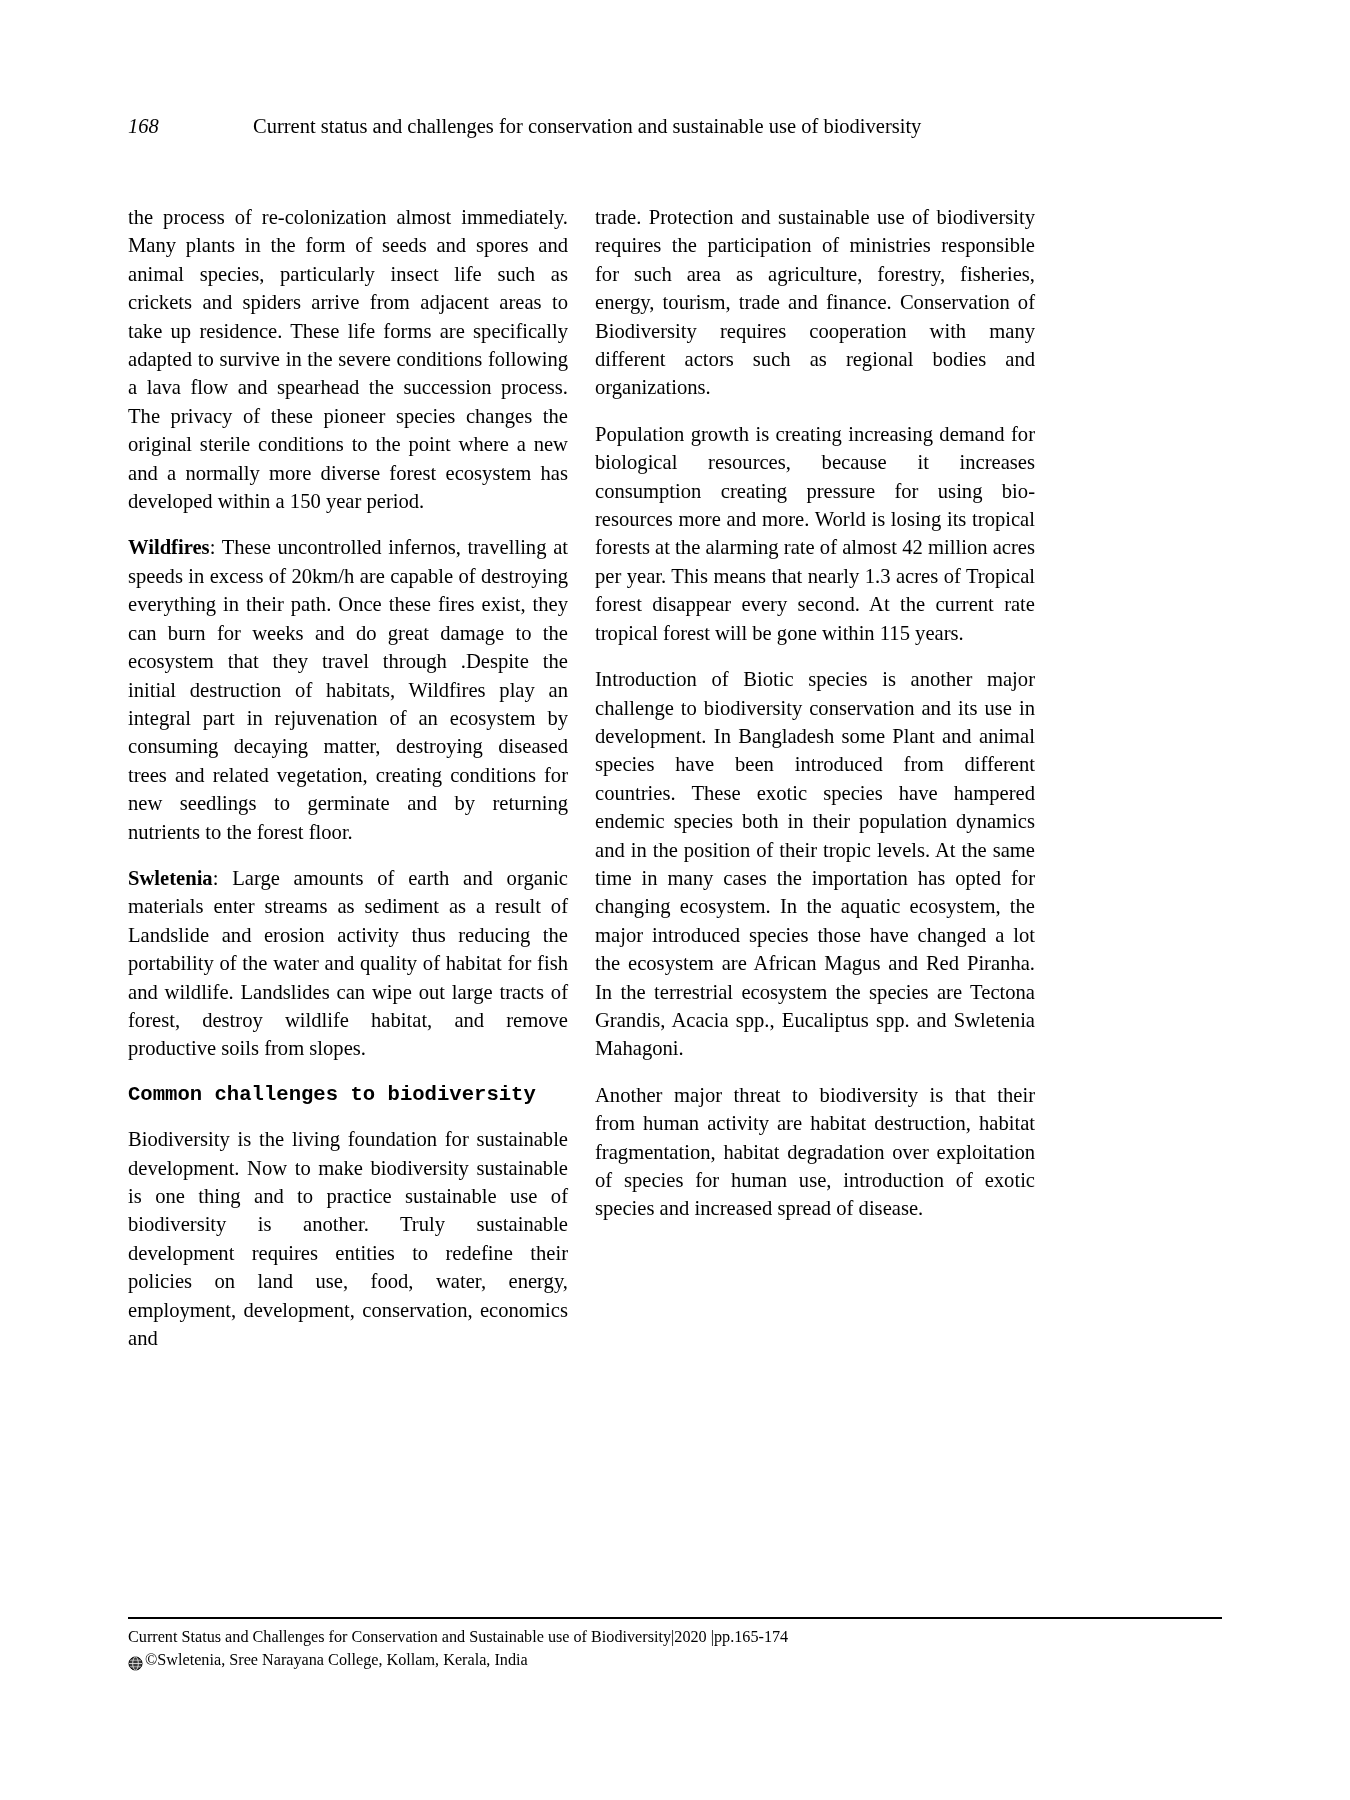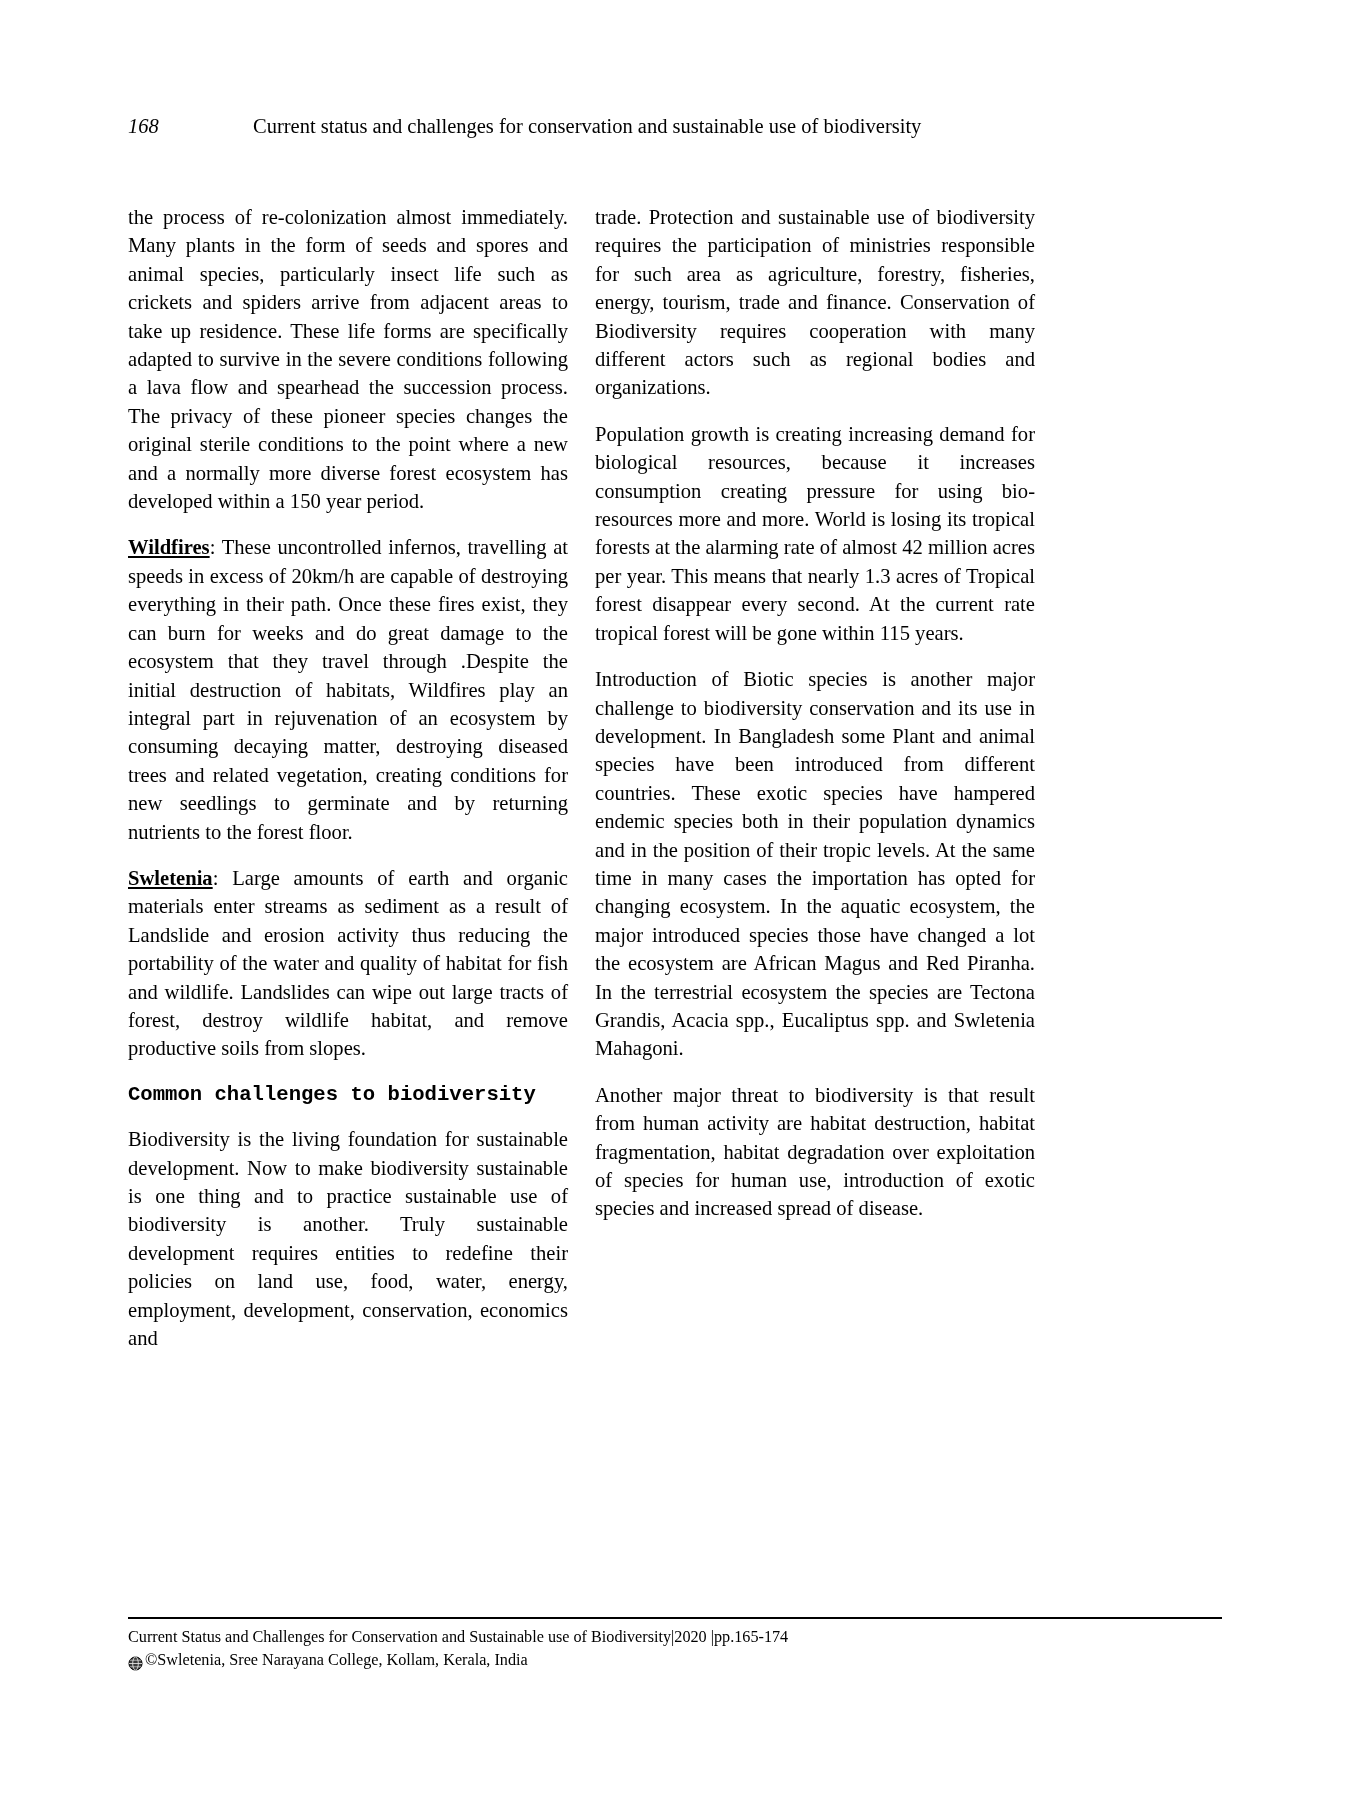--- a/index.html
+++ b/index.html
@@ -62,21 +62,21 @@
   p.para {
     margin: 0 0 18px 0;
     font-size: 20.6px;
     line-height: 28.4px;
     text-align: justify;
     text-justify: inter-word;
     -webkit-hyphens: none;
     hyphens: none;
   }
   p.para.last { margin-bottom: 0; }
-  p.para .lead { font-weight: bold; text-decoration: underline; }
+  p.para .lead { font-weight: bold; }
 
   h3.subhead {
     margin: 0 0 16px 0;
     font-size: 20.6px;
     line-height: 28.4px;
     font-weight: bold;
     text-align: left;
     font-family: Liberation Mono, monospace;
   }
 
@@ -140,21 +140,21 @@
     </div>
 
     <div class="col col-right">
 
       <p class="para"><span>trade. Protection and sustainable use of biodiversity requires the participation of ministries responsible for such area as agriculture, forestry, fisheries, energy, tourism, trade and finance. Conservation of Biodiversity requires cooperation with many different actors such as regional bodies and organizations.</span></p>
 
       <p class="para"><span>Population growth is creating increasing demand for biological resources, because it increases consumption creating pressure for using bio-resources more and more. World is losing its tropical forests at the alarming rate of almost 42 million acres per year. This means that nearly 1.3 acres of Tropical forest disappear every second. At the current rate tropical forest will be gone within 115 years.</span></p>
 
       <p class="para"><span>Introduction of Biotic species is another major challenge to biodiversity conservation and its use in development. In Bangladesh some Plant and animal species have been introduced from different countries. These exotic species have hampered endemic species both in their population dynamics and in the position of their tropic levels. At the same time in many cases the importation has opted for changing ecosystem. In the aquatic ecosystem, the major introduced species those have changed a lot the ecosystem are African Magus and Red Piranha. In the terrestrial ecosystem the species are Tectona Grandis, Acacia spp., Eucaliptus spp. and Swletenia Mahagoni.</span></p>
 
-      <p class="para last"><span>Another major threat to biodiversity is that result from human activity are habitat destruction, habitat fragmentation, habitat degradation over exploitation of species for human use, introduction of exotic species and increased spread of disease.</span></p>
+      <p class="para last"><span>Another major threat to biodiversity is that their from human activity are habitat destruction, habitat fragmentation, habitat degradation over exploitation of species for human use, introduction of exotic species and increased spread of disease.</span></p>
 
     </div>
 
   </div>
 
   <div class="footer-rule"></div>
 
   <div class="footer">
     <div class="footer-line">Current Status and Challenges for Conservation and Sustainable use of Biodiversity|2020 |pp.165-174</div>
     <div class="footer-line second">

